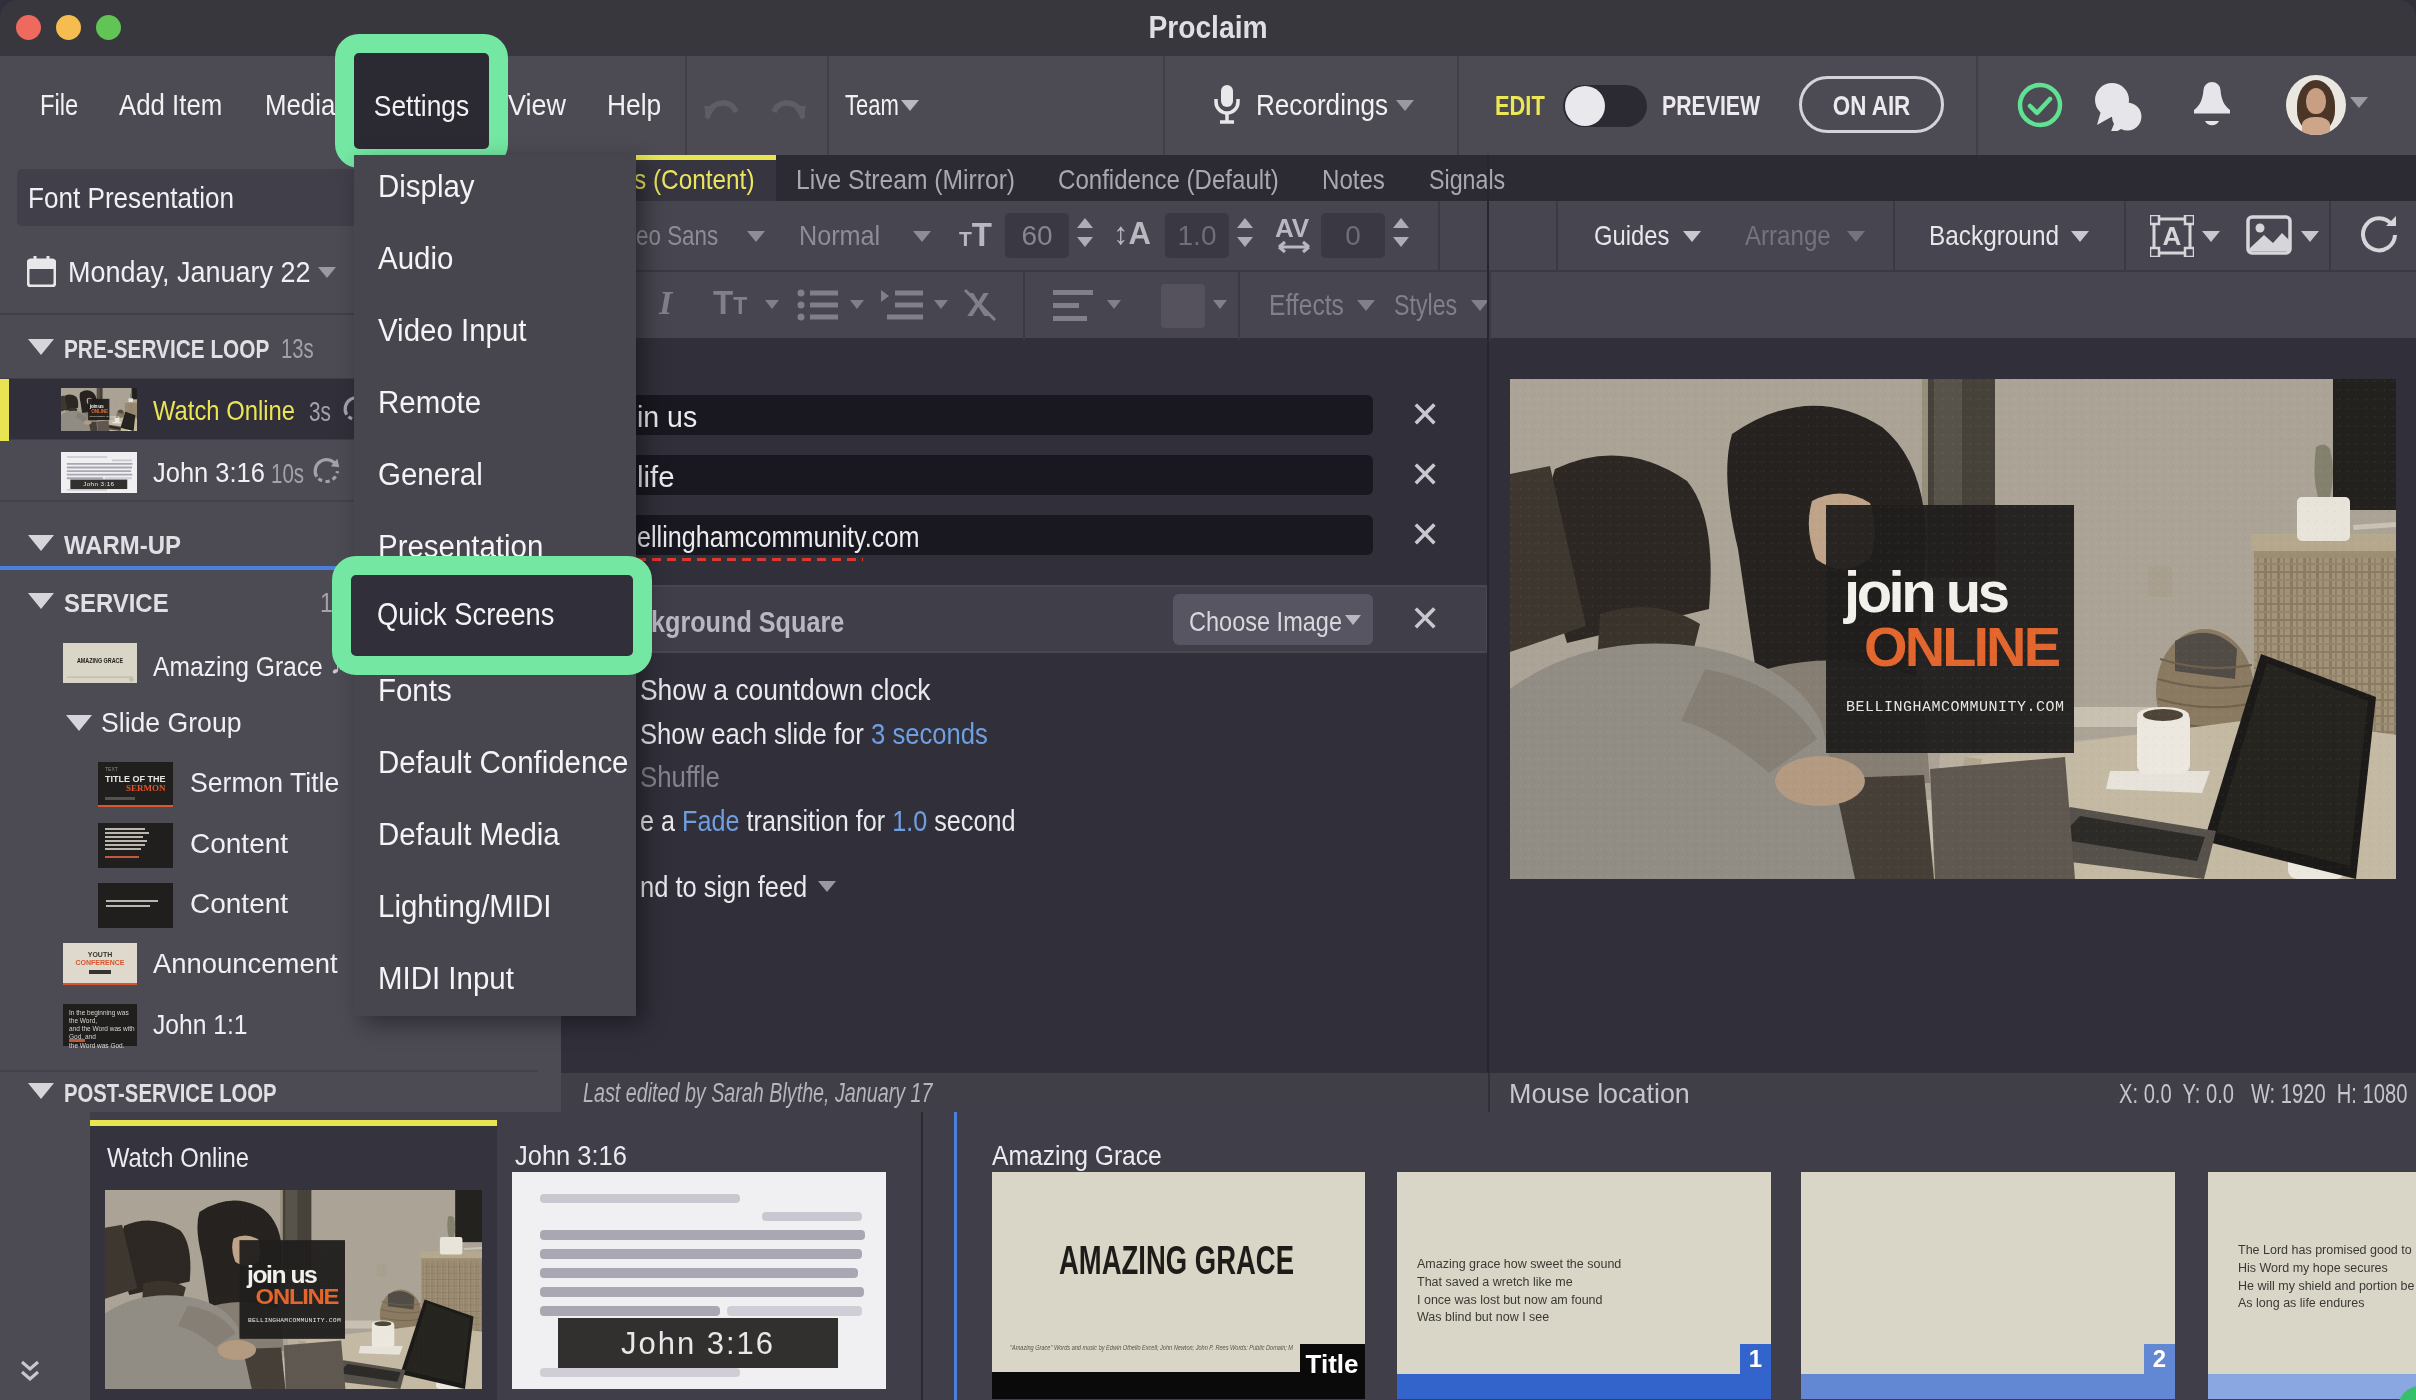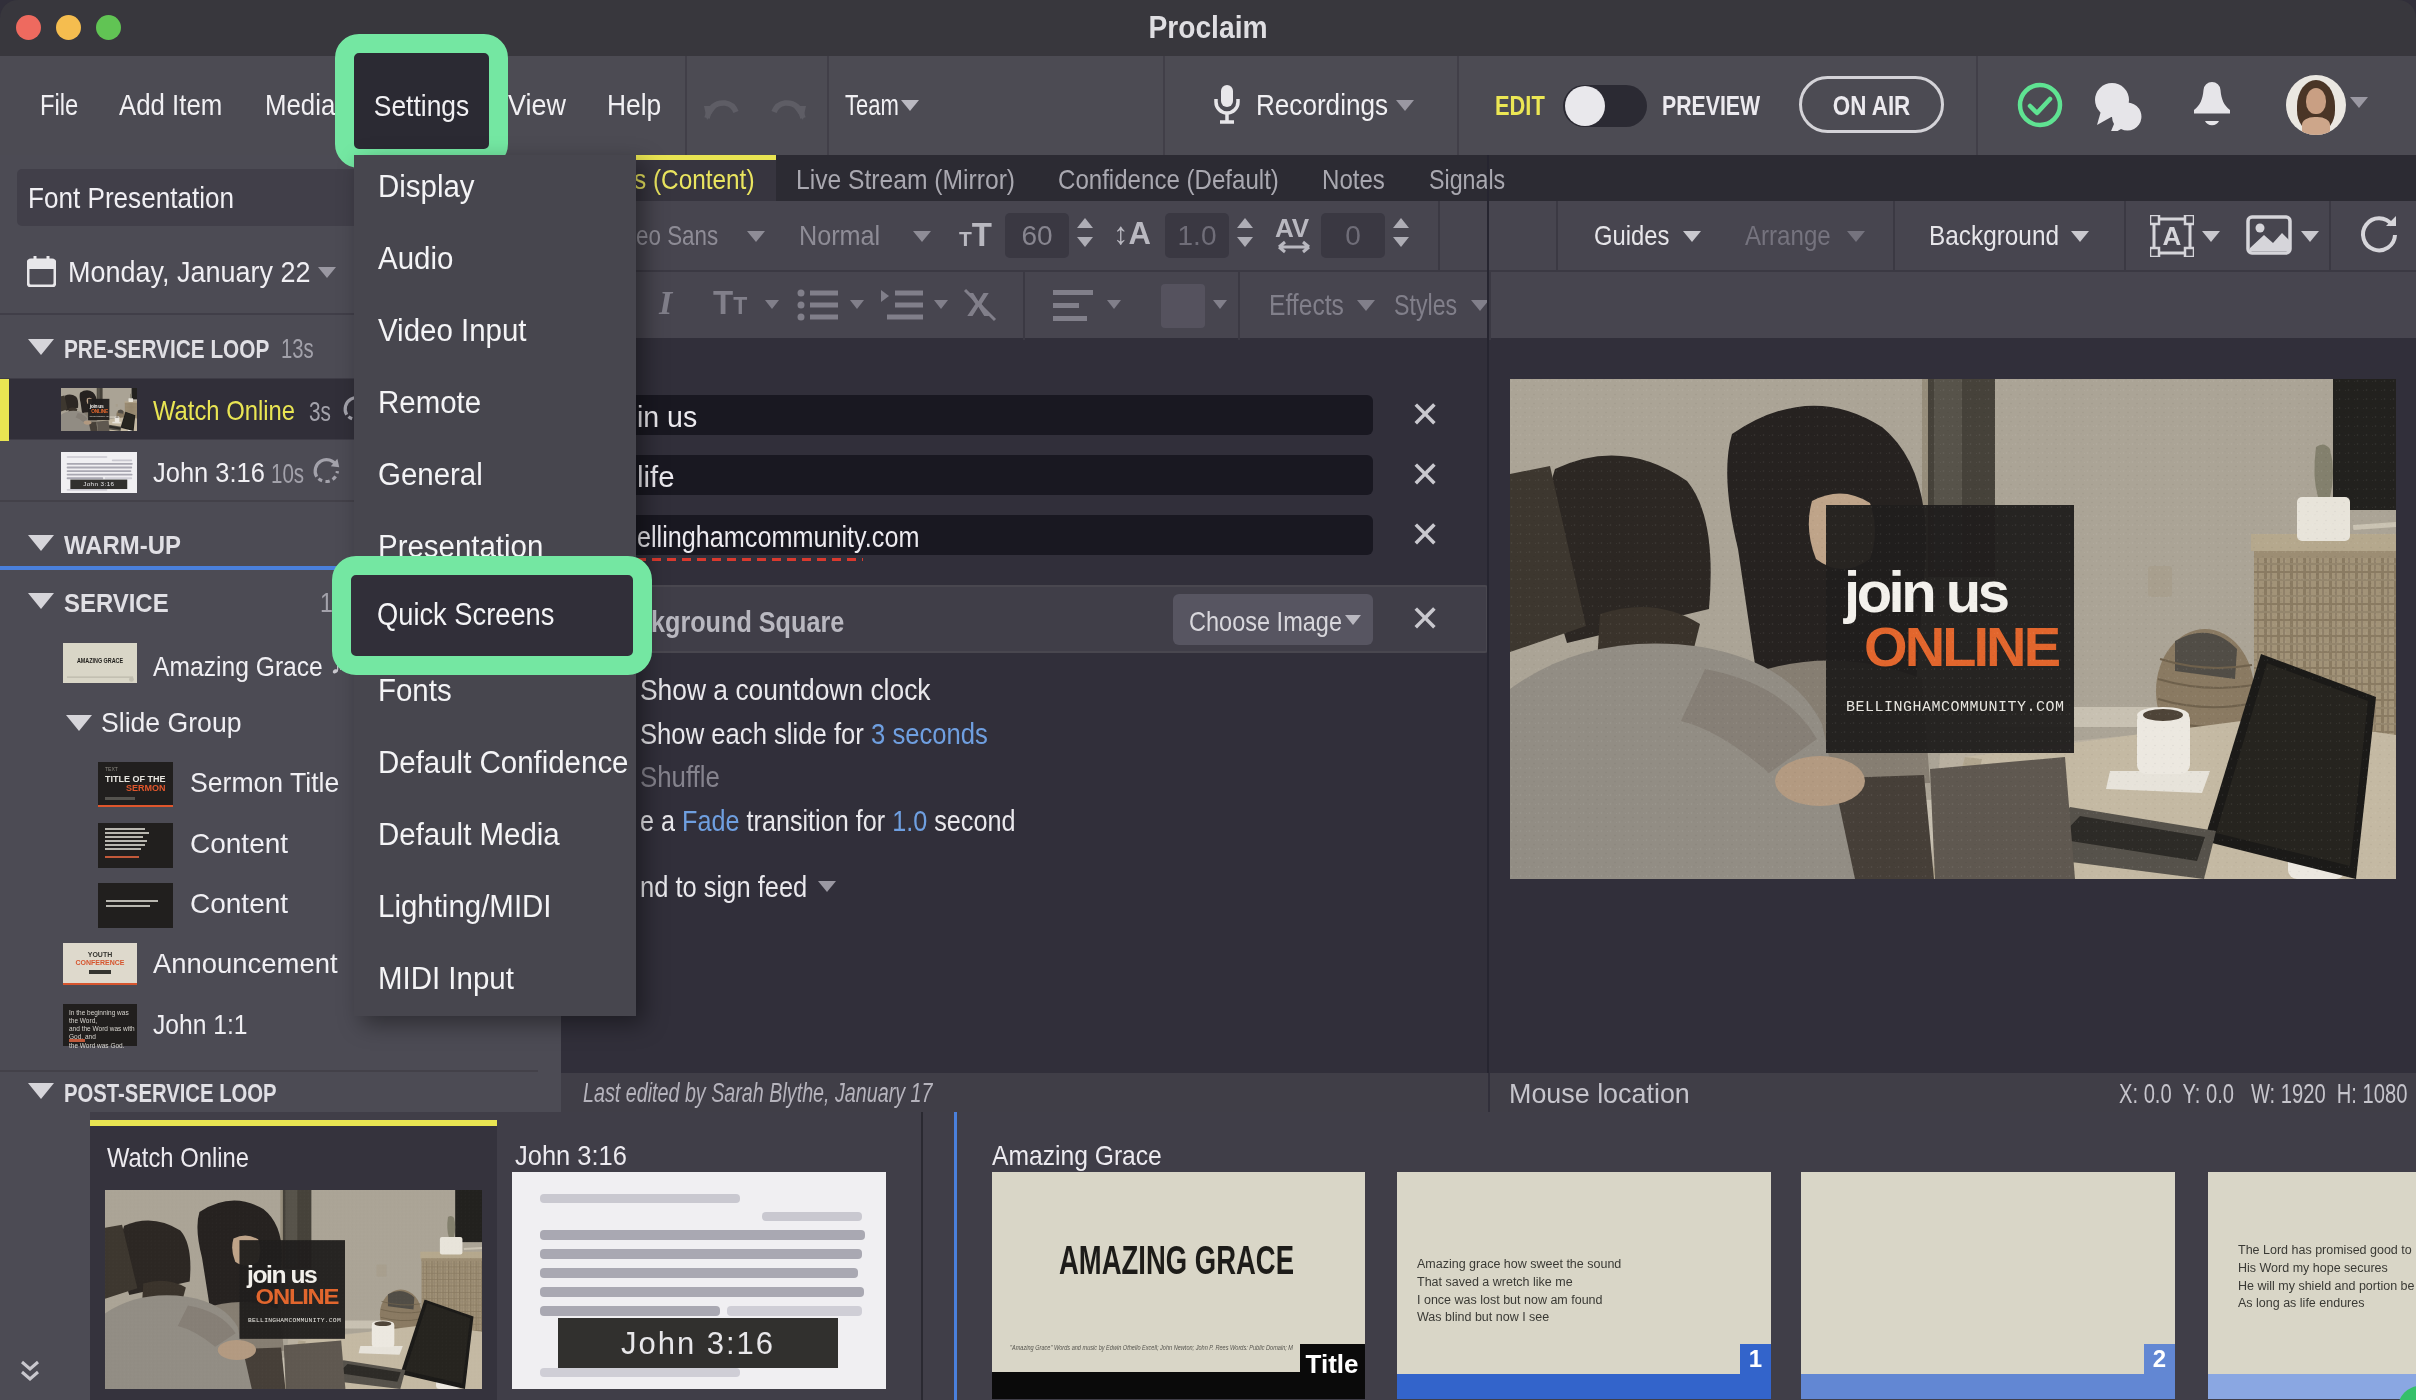--- a/index.html
+++ b/index.html
@@ -133,21 +133,21 @@
     <svg class="ab" style="left:63px;top:488px;" width="74" height="40" viewBox="0 0 373 200" preserveAspectRatio="none">
         <use href="#ag"></use>
       </svg>
     <span class="t" style="left:153px;top:496px;font-size:28px;color:#f0eff3;transform:scaleX(.88);">Amazing Grace</span>
     <span class="ab" style="left:330px;top:492px;font-size:30px;color:#c9c8ce;">♪</span>
     <div class="tri-d ab" style="left:66px;top:560px;"></div>
     <span class="t" style="left:101px;top:552px;font-size:28px;color:#f0eff3;transform:scaleX(.95);">Slide Group</span>
 
     <div class="ab" style="left:98px;top:607px;width:75px;height:45px;background:#211f1e;">
       <div class="ab" style="left:7px;top:4px;font-size:5px;color:#8a8880;">TEXT</div>
-      <div class="ab" style="left:7px;top:13px;font-size:9px;font-weight:bold;color:#e8e6e0;line-height:1.05;text-align:right;">TITLE OF THE<br><span style="color:#e0562c;">SERMON</span></div>
+      <div class="ab" style="left:7px;top:13px;font-size:9px;font-weight:bold;color:#e8e6e0;line-height:1.05;text-align:right;">TITLE OF THE<br><span style="color:#e0562c;font-family:Liberation Serif, serif;">SERMON</span></div>
       <div class="ab" style="left:7px;top:35px;width:30px;height:3px;background:#55534e;"></div>
       <div class="ab" style="left:0;top:43px;width:75px;height:2px;background:#e0562c;"></div>
     </div>
     <span class="t" style="left:190px;top:612px;font-size:28px;color:#f0eff3;transform:scaleX(.95);">Sermon Title</span>
 
     <div class="ab" style="left:98px;top:668px;width:75px;height:45px;background:#211f1e;">
       <div class="ab" style="left:7px;top:5px;width:40px;height:2px;background:#b9b7b0;"></div>
       <div class="ab" style="left:7px;top:9px;width:44px;height:2px;background:#b9b7b0;"></div>
       <div class="ab" style="left:7px;top:13px;width:38px;height:2px;background:#b9b7b0;"></div>
       <div class="ab" style="left:7px;top:17px;width:42px;height:2px;background:#b9b7b0;"></div>

